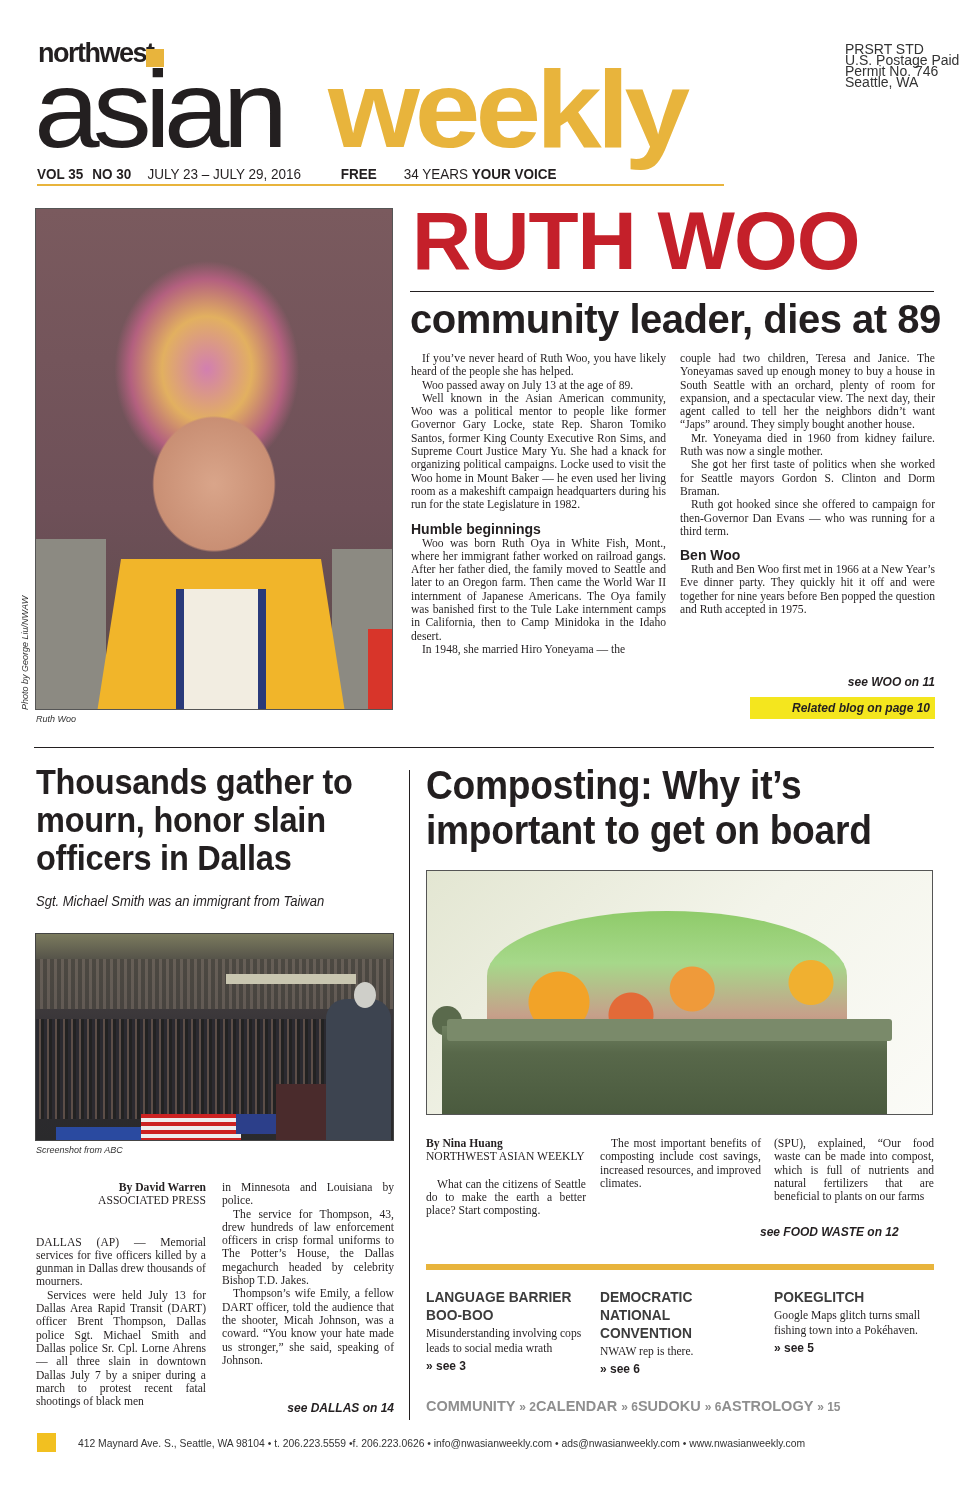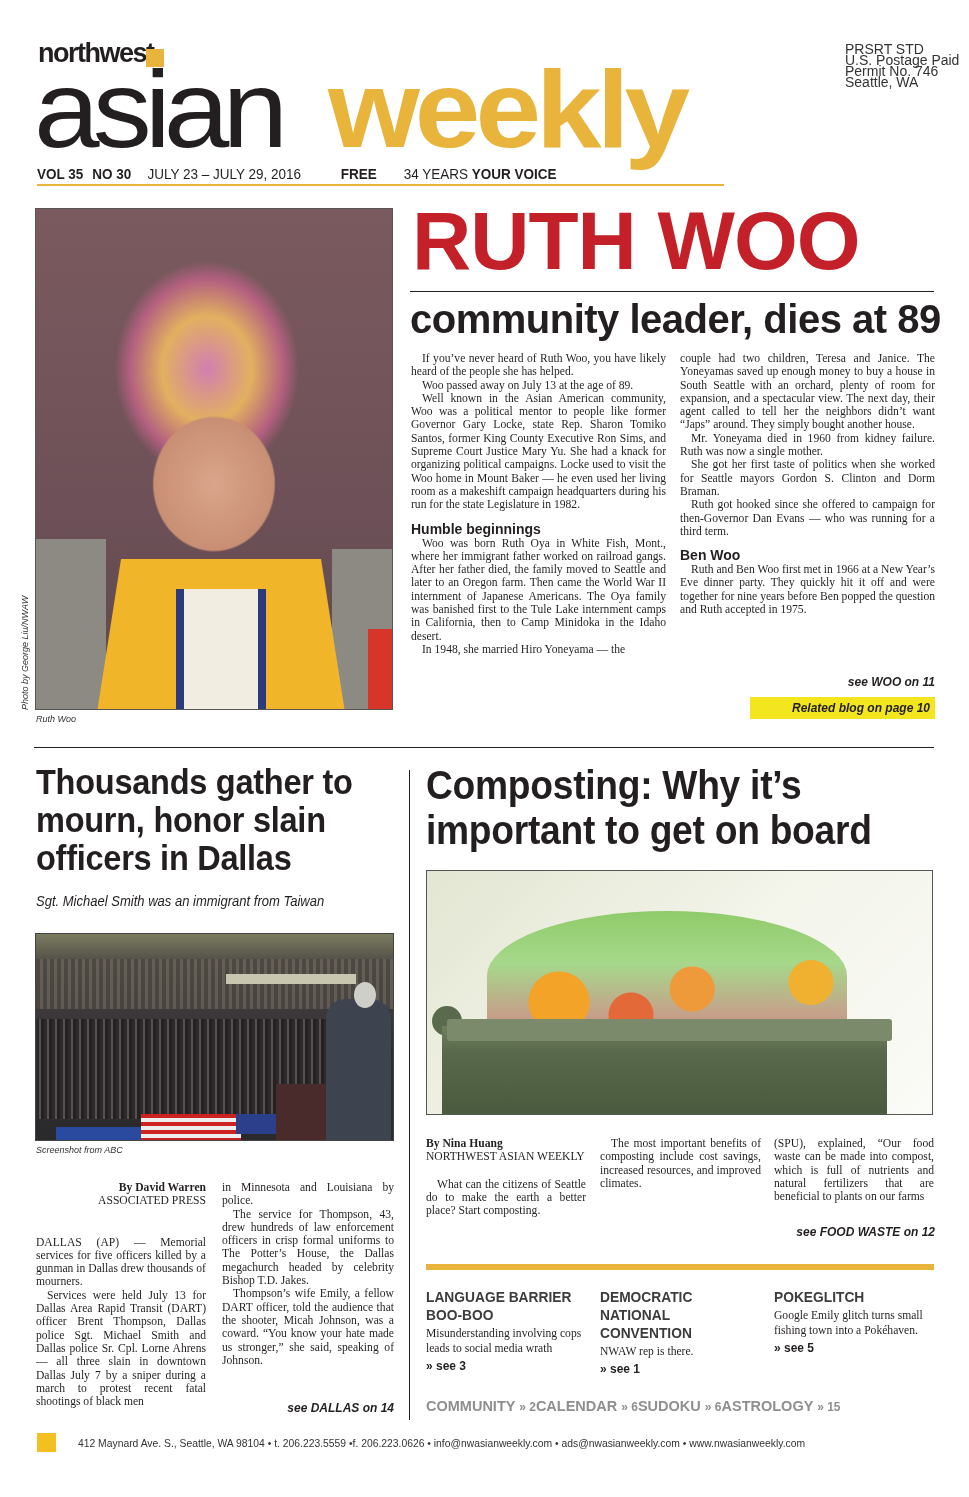--- a/index.html
+++ b/index.html
@@ -79,21 +79,21 @@
                 radial-gradient(circle at 90% 55%, #f0b030 0 22px, transparent 23px),
                 radial-gradient(circle at 40% 80%, #e36a38 0 22px, transparent 23px),
                 linear-gradient(180deg, #8fcb6a 0%, #a6d88a 40%, #c6a08a 80%, #b58a72 100%); }
   .photo-compost .bin { position: absolute; left: 15px; top: 155px; width: 445px; height: 90px; background: linear-gradient(180deg, #6f8060 0%, #58684a 30%, #4a5a3e 100%); }
   .photo-compost .lid { position: absolute; left: 20px; top: 148px; width: 445px; height: 22px; background: #7a8a6a; border-radius: 3px; }
   .photo-compost .hinge { position: absolute; left: 5px; top: 135px; width: 30px; height: 30px; border-radius: 50%; background: #5a6a4c; }
 
   .compost-col1 { left: 426px; top: 1137px; width: 160px; }
   .compost-col2 { left: 600px; top: 1137px; width: 161px; }
   .compost-col3 { left: 774px; top: 1137px; width: 160px; }
-  .see-compost { left: 760px; top: 1225px; width: 175px; text-align: right; font-family: "Liberation Sans", sans-serif; font-weight: bold; font-style: italic; font-size: 12px; white-space: nowrap; }
+  .see-compost { left: 760px; top: 1225px; width: 175px; text-align: left; font-family: "Liberation Sans", sans-serif; font-weight: bold; font-style: italic; font-size: 12px; white-space: nowrap; }
 
   
   .teaser-bar { left: 426px; top: 1264px; width: 508px; height: 6px; background: #e8b43c; }
   .teaser { top: 1288px; width: 165px; }
   .teaser h4 { font-family: "Liberation Sans", sans-serif; font-weight: bold; font-size: 14.5px; line-height: 18px; color: #3c3c3c; transform: scaleX(0.95); transform-origin: left; }
   .teaser p { font-family: "Liberation Serif", serif; font-size: 11.6px; line-height: 15px; color: #231f20; margin-top: 2px; }
   .teaser .see { font-family: "Liberation Sans", sans-serif; font-weight: bold; font-size: 12px; margin-top: 3px; color: #231f20; }
   .teaser-1 { left: 426px; }
   .teaser-2 { left: 600px; }
   .teaser-3 { left: 774px; }
@@ -220,25 +220,25 @@
 
 <div class="abs teaser-bar"></div>
 <div class="abs teaser teaser-1">
   <h4>LANGUAGE BARRIER BOO-BOO</h4>
   <p>Misunderstanding involving cops leads to social media wrath</p>
   <div class="see">» see 3</div>
 </div>
 <div class="abs teaser teaser-2">
   <h4>DEMOCRATIC NATIONAL CONVENTION</h4>
   <p>NWAW rep is there.</p>
-  <div class="see">» see 1</div>
+  <div class="see">» see 6</div>
 </div>
 <div class="abs teaser teaser-3">
   <h4>POKEGLITCH</h4>
-  <p>Google Emily glitch turns small fishing town into a Pokéhaven.</p>
+  <p>Google Maps glitch turns small fishing town into a Pokéhaven.</p>
   <div class="see">» see 5</div>
 </div>
 
 <div class="abs index-row">
   <span><span>COMMUNITY</span> <span class="n">» 2</span></span>
   <span><span>CALENDAR</span> <span class="n">» 6</span></span>
   <span><span>SUDOKU</span> <span class="n">» 6</span></span>
   <span><span>ASTROLOGY</span> <span class="n">» 15</span></span>
 </div>
 

